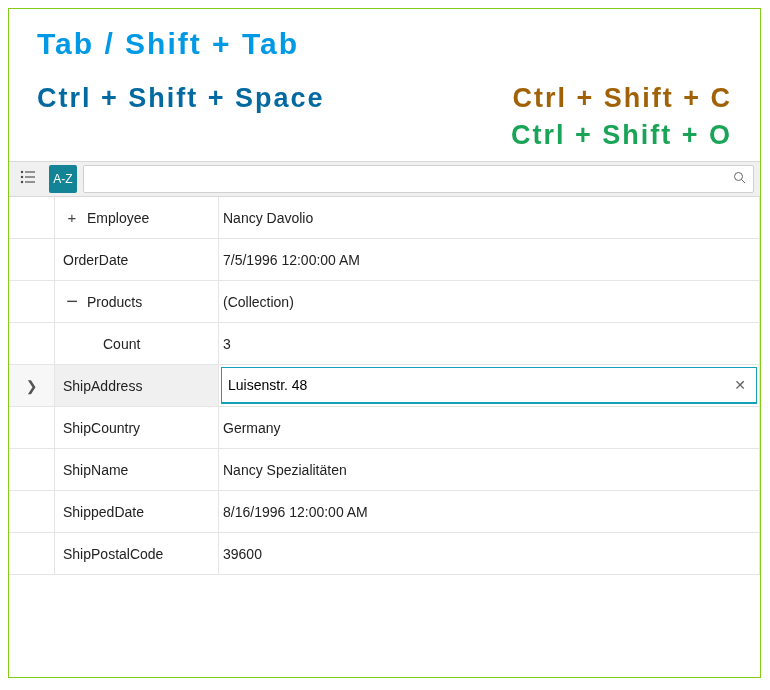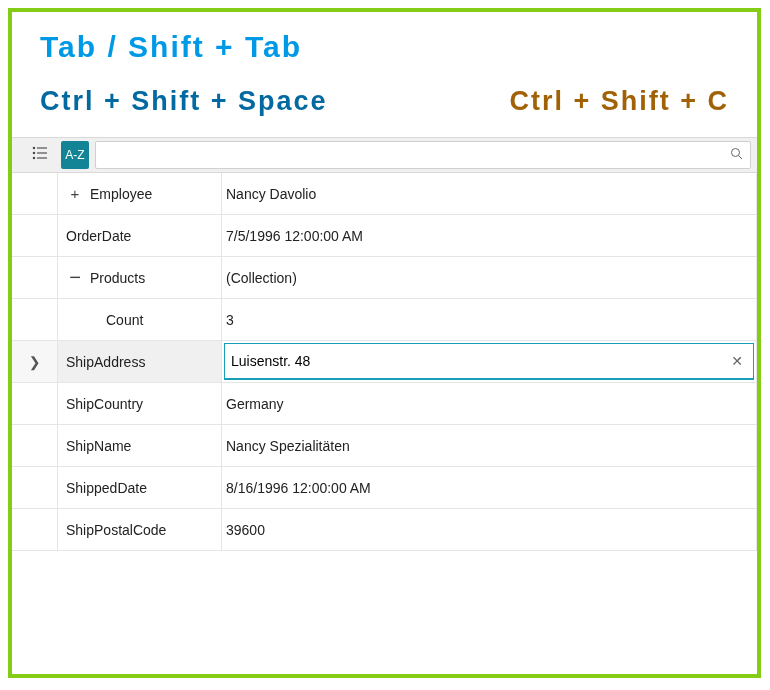--- a/index.html
+++ b/index.html
@@ -1,27 +1,27 @@
 <!DOCTYPE html>
 <html><head>
 <meta charset="utf-8">
 <style>
 * { box-sizing: border-box; margin: 0; padding: 0; }
 body { font-family: "Segoe UI", Arial, sans-serif; font-size: 14px; color: #333; background: #fff; width: 770px; height: 690px; }
-.page { border: 4px solid #84cc16; width: 753px; height: 670px; margin: 8px; position: relative; background: #fff; }
+.page { border: 1px solid #84cc16; width: 753px; height: 670px; margin: 8px; position: relative; background: #fff; }
 .shortcuts { padding: 18px 28px 10px 28px; }
 .sc { font-family: "Segoe UI Semibold", "Segoe UI", Arial, sans-serif; font-weight: 600; letter-spacing: 2px; white-space: nowrap; }
 .sc-row { display: flex; align-items: baseline; }
 .sc-blue { color: #0099e6; font-size: 30px; }
 .sc-purple { color: #0369a1; font-size: 27px; margin-top: 22px; }
 .sc-indigo { color: #a16207; font-size: 27px; margin-left: auto; padding-left: 48px; }
 .sc-teal { color: #16beb0; font-size: 27px; margin-top: 22px; }
 .sc-green { color: #1aa457; font-size: 27px; margin-left: auto; padding-left: 48px; }
 
-.toolbar { display: flex; align-items: center; height: 36px; background: #f0f0f0; border: 1px solid #d9d9d9; border-left: none; border-right: none; margin-top: 10px; padding-left: 9px; }
+.toolbar { display: flex; align-items: center; height: 36px; background: #f0f0f0; border: 1px solid #d9d9d9; border-left: none; border-right: none; margin-top: 0; }
 .tb-btn { width: 38px; height: 28px; display: flex; align-items: center; justify-content: center; color: #333; }
 .tb-list-icon { font-size: 16px; }
 .tb-az { background: #138496; color: #fff; border-radius: 2px; width: 28px; height: 28px; font-size: 12px; display: flex; align-items: center; justify-content: center; margin: 0 6px 0 2px; font-weight: 500; }
 .tb-search { flex: 1; height: 28px; background: #fff; border: 1px solid #d0d0d0; border-radius: 2px; margin-right: 6px; display: flex; align-items: center; }
 .tb-search input { flex: 1; border: none; outline: none; padding: 0 8px; font-size: 14px; background: transparent; }
 .tb-search-icon { width: 28px; text-align: center; color: #666; font-size: 13px; }
 
 .grid { display: grid; grid-template-columns: 46px 164px 1fr; }
 .row { display: contents; }
 .cell { border-right: 1px solid #e5e5e5; border-bottom: 1px solid #e5e5e5; padding: 0 8px; height: 42px; display: flex; align-items: center; background: #fff; }
@@ -48,20 +48,21 @@
 
   <div class="shortcuts">
     <div class="sc-row">
       <div class="sc sc-blue">Tab / Shift + Tab</div>
     </div>
     <div class="sc-row">
       <div class="sc sc-purple">Ctrl + Shift + Space</div>
       <div class="sc sc-indigo" style="margin-top:-26px;">Ctrl + Shift + C</div>
     </div>
     <div class="sc-row">
+      <div class="sc sc-green" style="margin-top:6px;">Ctrl + Shift + O</div>
     </div>
   </div>
 
   <div class="toolbar">
     <div class="tb-btn">
       <span class="tb-list-icon">
         <svg width="16" height="14" viewBox="0 0 16 14">
             <g stroke="#333" stroke-width="1">
               <circle cx="2" cy="2" r="0.8" fill="#333"></circle>
               <line x1="5" y1="2" x2="15" y2="2"></line>

